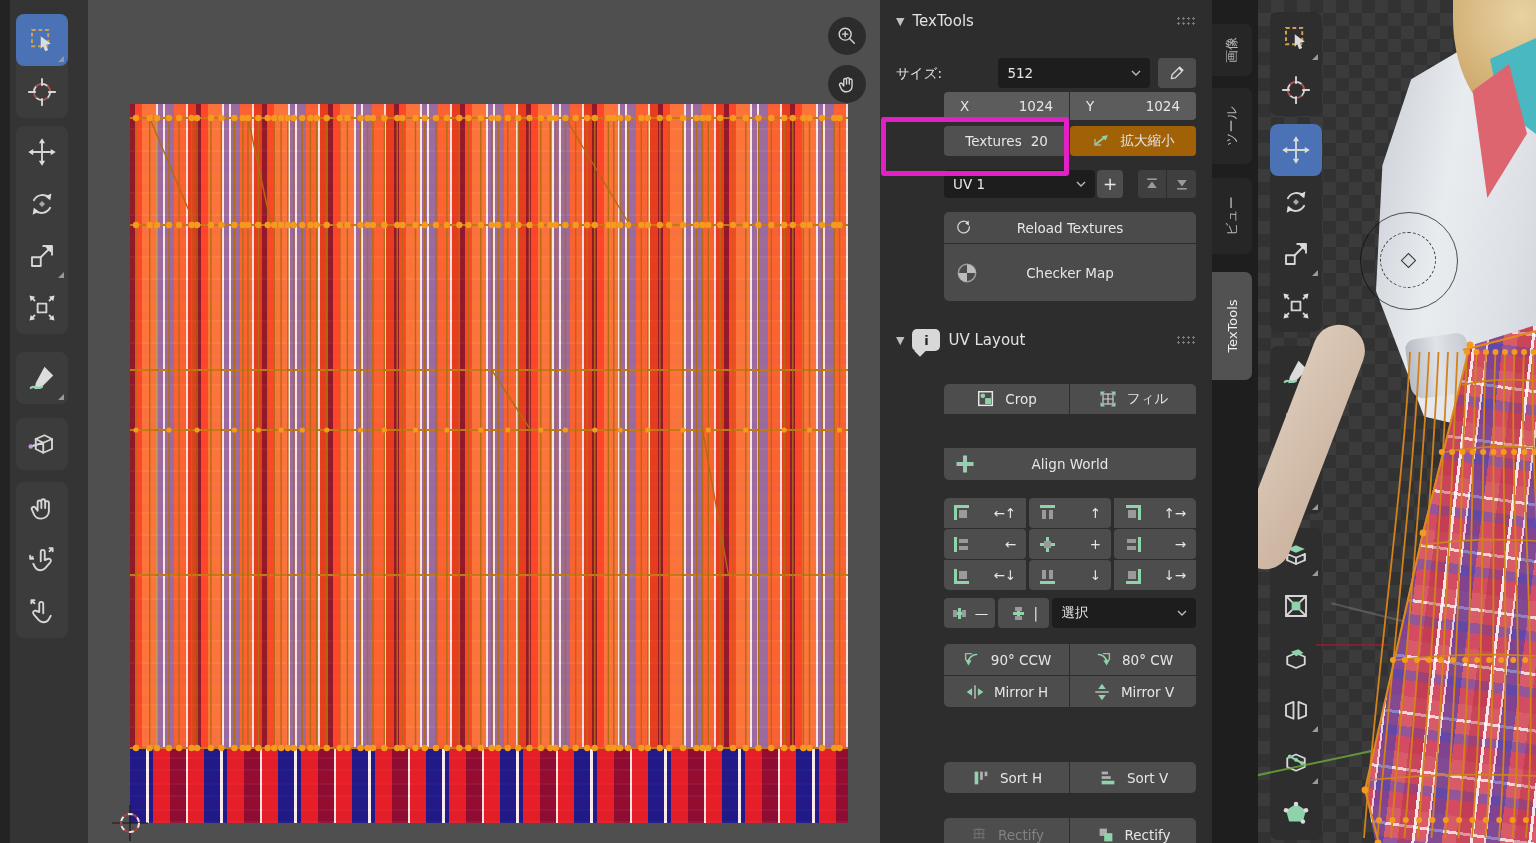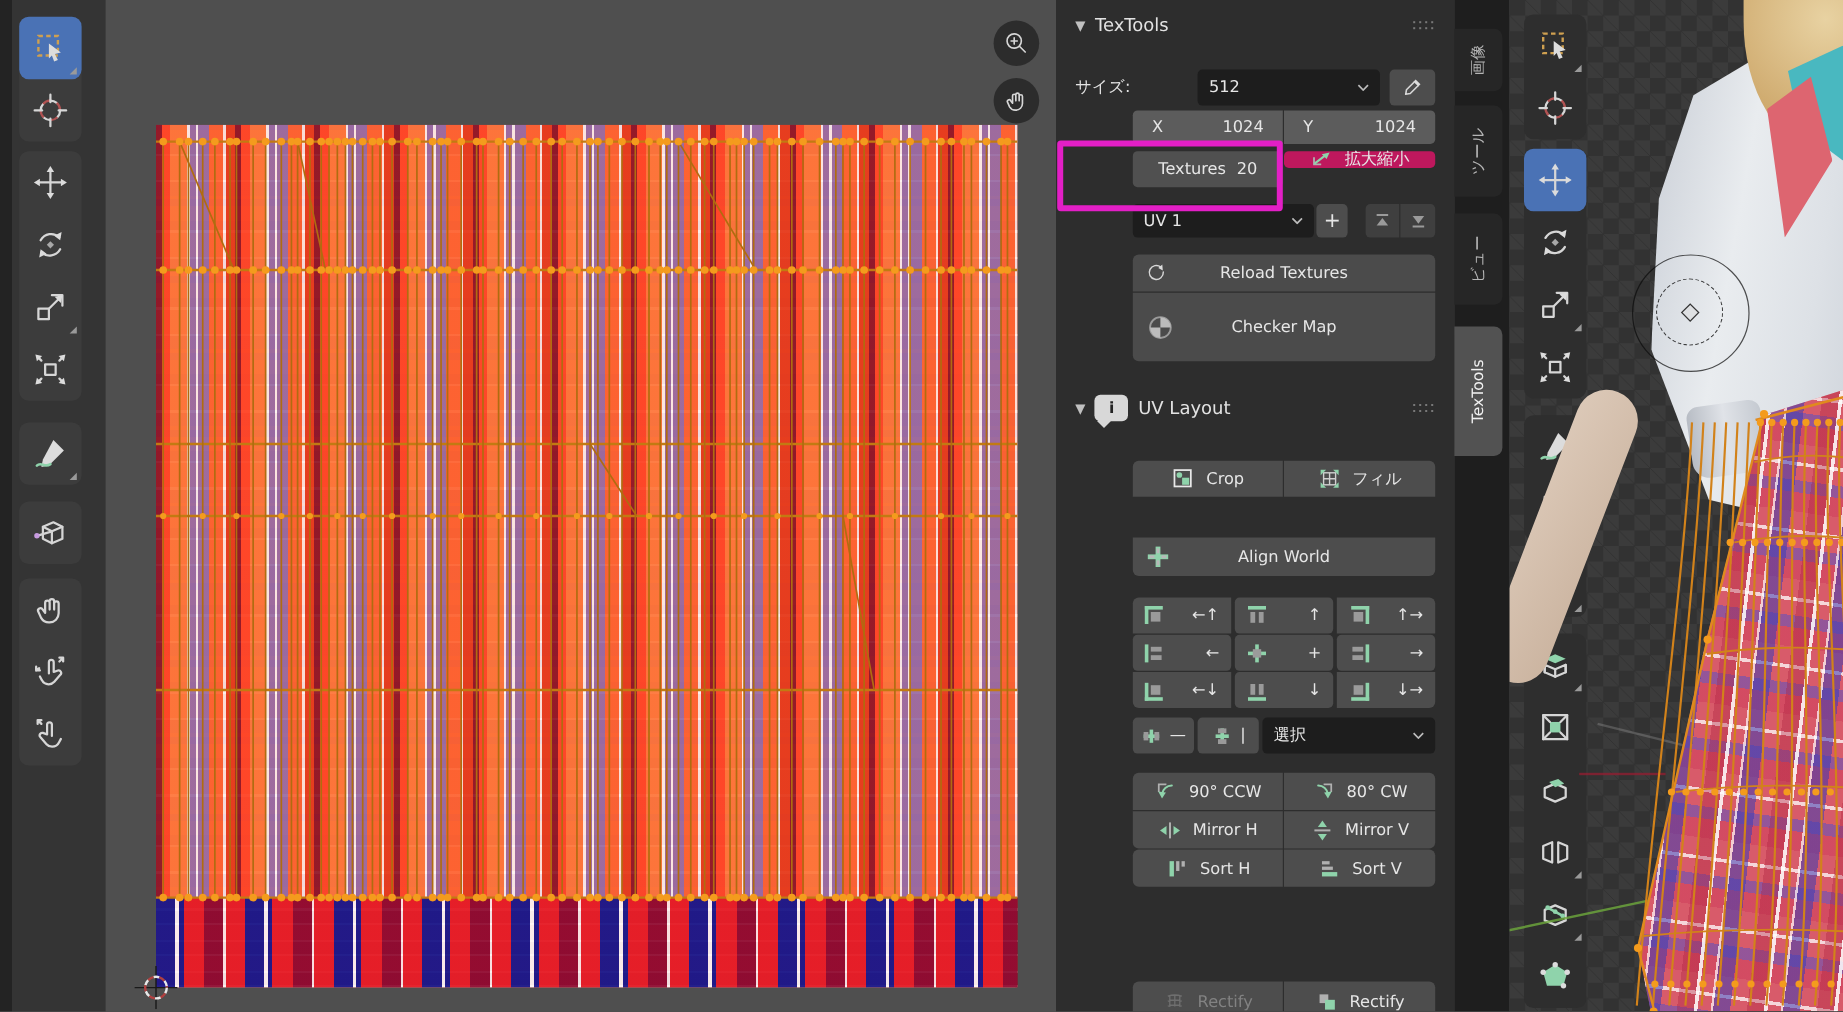--- a/index.html
+++ b/index.html
@@ -597,21 +597,21 @@
       <span>Y</span>
       <span>1024</span>
     </div>
   </div>
 
   <div class="prow" style="top:126px;height:30px">
     <div class="btn" style="width:149px;height:30px;background:#505050">
       <span>Textures</span>
       <span>20</span>
     </div>
-    <div class="btn" style="width:150px;height:14px;margin-left:1px;background:#be185d">
+    <div class="btn" style="width:150px;height:30px;margin-left:1px;background:#a16207">
       <svg class="ic" width="20" height="20" viewBox="0 0 20 20">
         <path d="M3 8v6h6" stroke="#b0b0b0" stroke-width="1.5" fill="none"></path>
         <path class="sg" d="M4 13L13 6"></path>
           <polygon class="gf" points="16,4 9.5,5.5 13.5,9.5"></polygon>
       </svg>
       <span>拡大縮小</span>
     </div>
   </div>
 
   <div class="prow" style="top:170px;height:28px">
@@ -832,21 +832,21 @@
     <div class="btn" style="width:150px;height:31px;margin-left:1px;border-radius:0 0 5px 0">
       <svg class="ic" width="20" height="20" viewBox="0 0 24 24">
         <rect x="4" y="11" width="16" height="2" fill="#b0b0b0"></rect>
         <polygon class="gf" points="12,2 7.5,8.5 16.5,8.5"></polygon>
           <polygon class="gf" points="12,22 7.5,15.5 16.5,15.5"></polygon>
       </svg>
       <span>Mirror V</span>
     </div>
   </div>
 
-  <div class="prow" style="top:708px;height:31px">
+  <div class="prow" style="top:762px;height:31px">
     <div class="btn" style="width:149px;height:31px;border-radius:5px 0 0 5px">
       <svg class="ic" width="20" height="20" viewBox="0 0 22 22">
         <rect class="gf" x="4" y="4" width="4" height="14"></rect>
           <rect x="10" y="4" width="3" height="9" fill="#b0b0b0"></rect>
         <rect x="15" y="4" width="3" height="5" fill="#b0b0b0"></rect>
       </svg>
       <span>Sort H</span>
     </div>
     <div class="btn" style="width:150px;height:31px;margin-left:1px;border-radius:0 5px 5px 0">
       <svg class="ic" width="20" height="20" viewBox="0 0 22 22">

